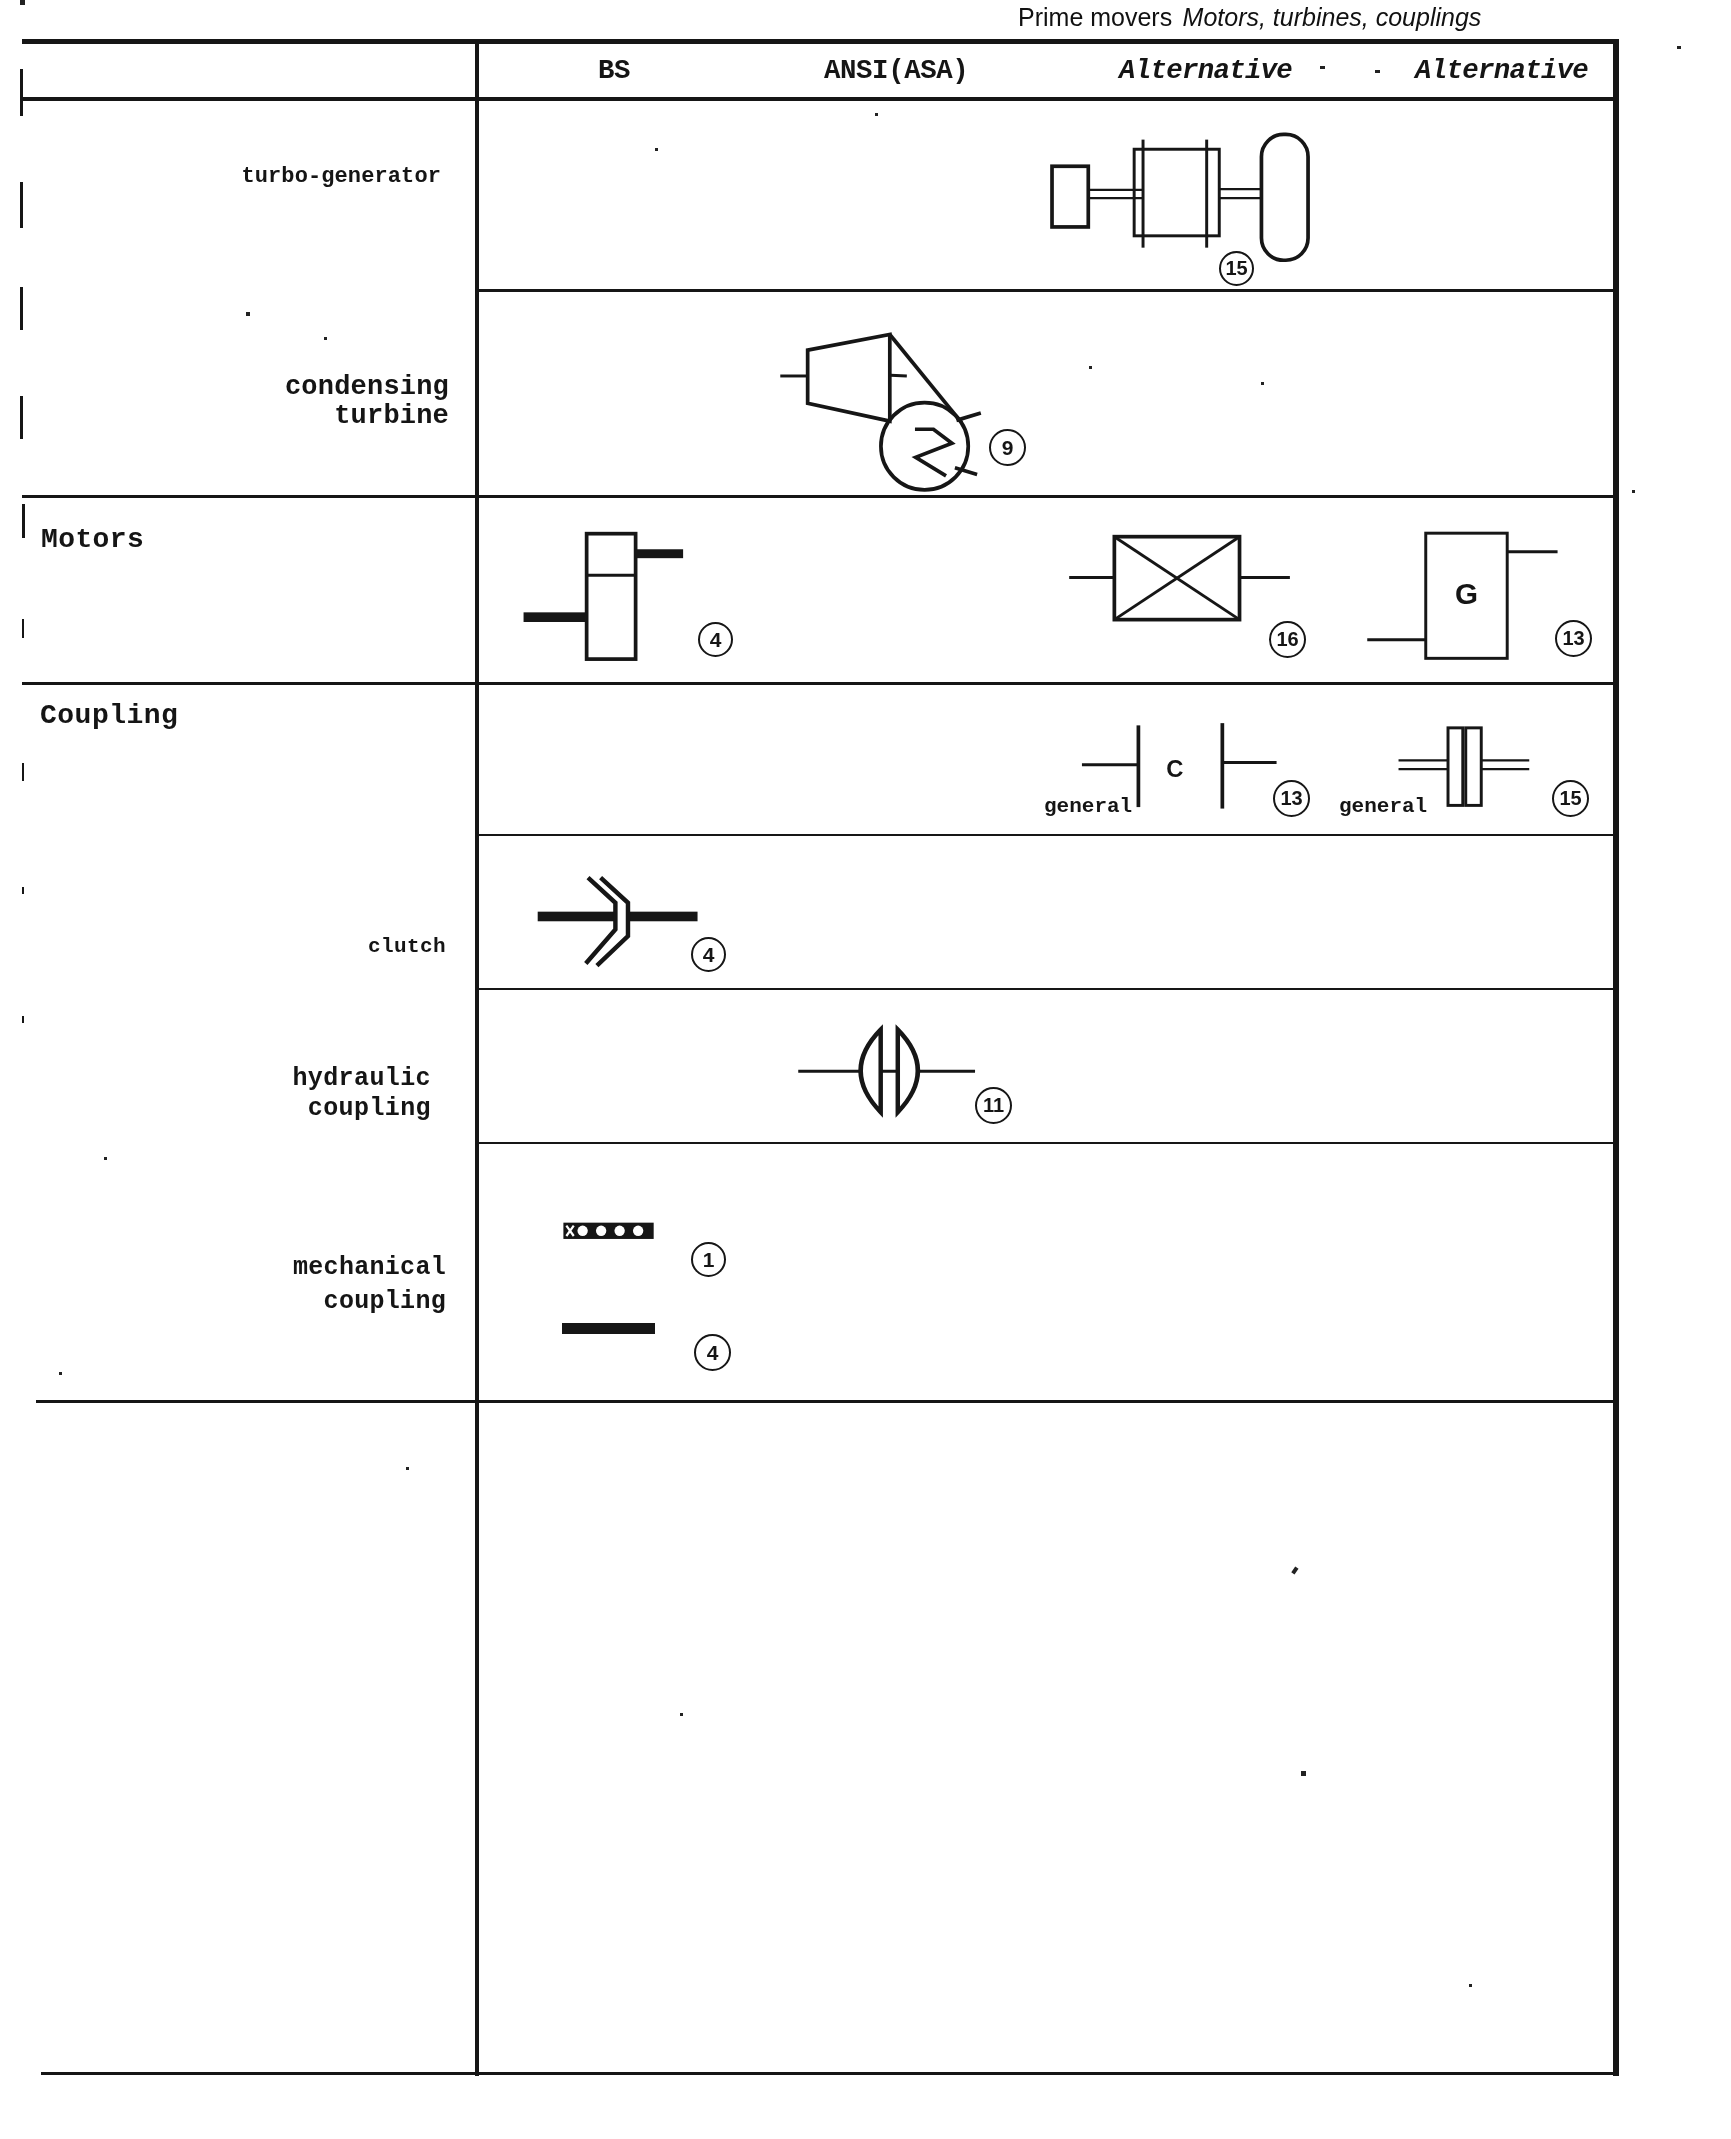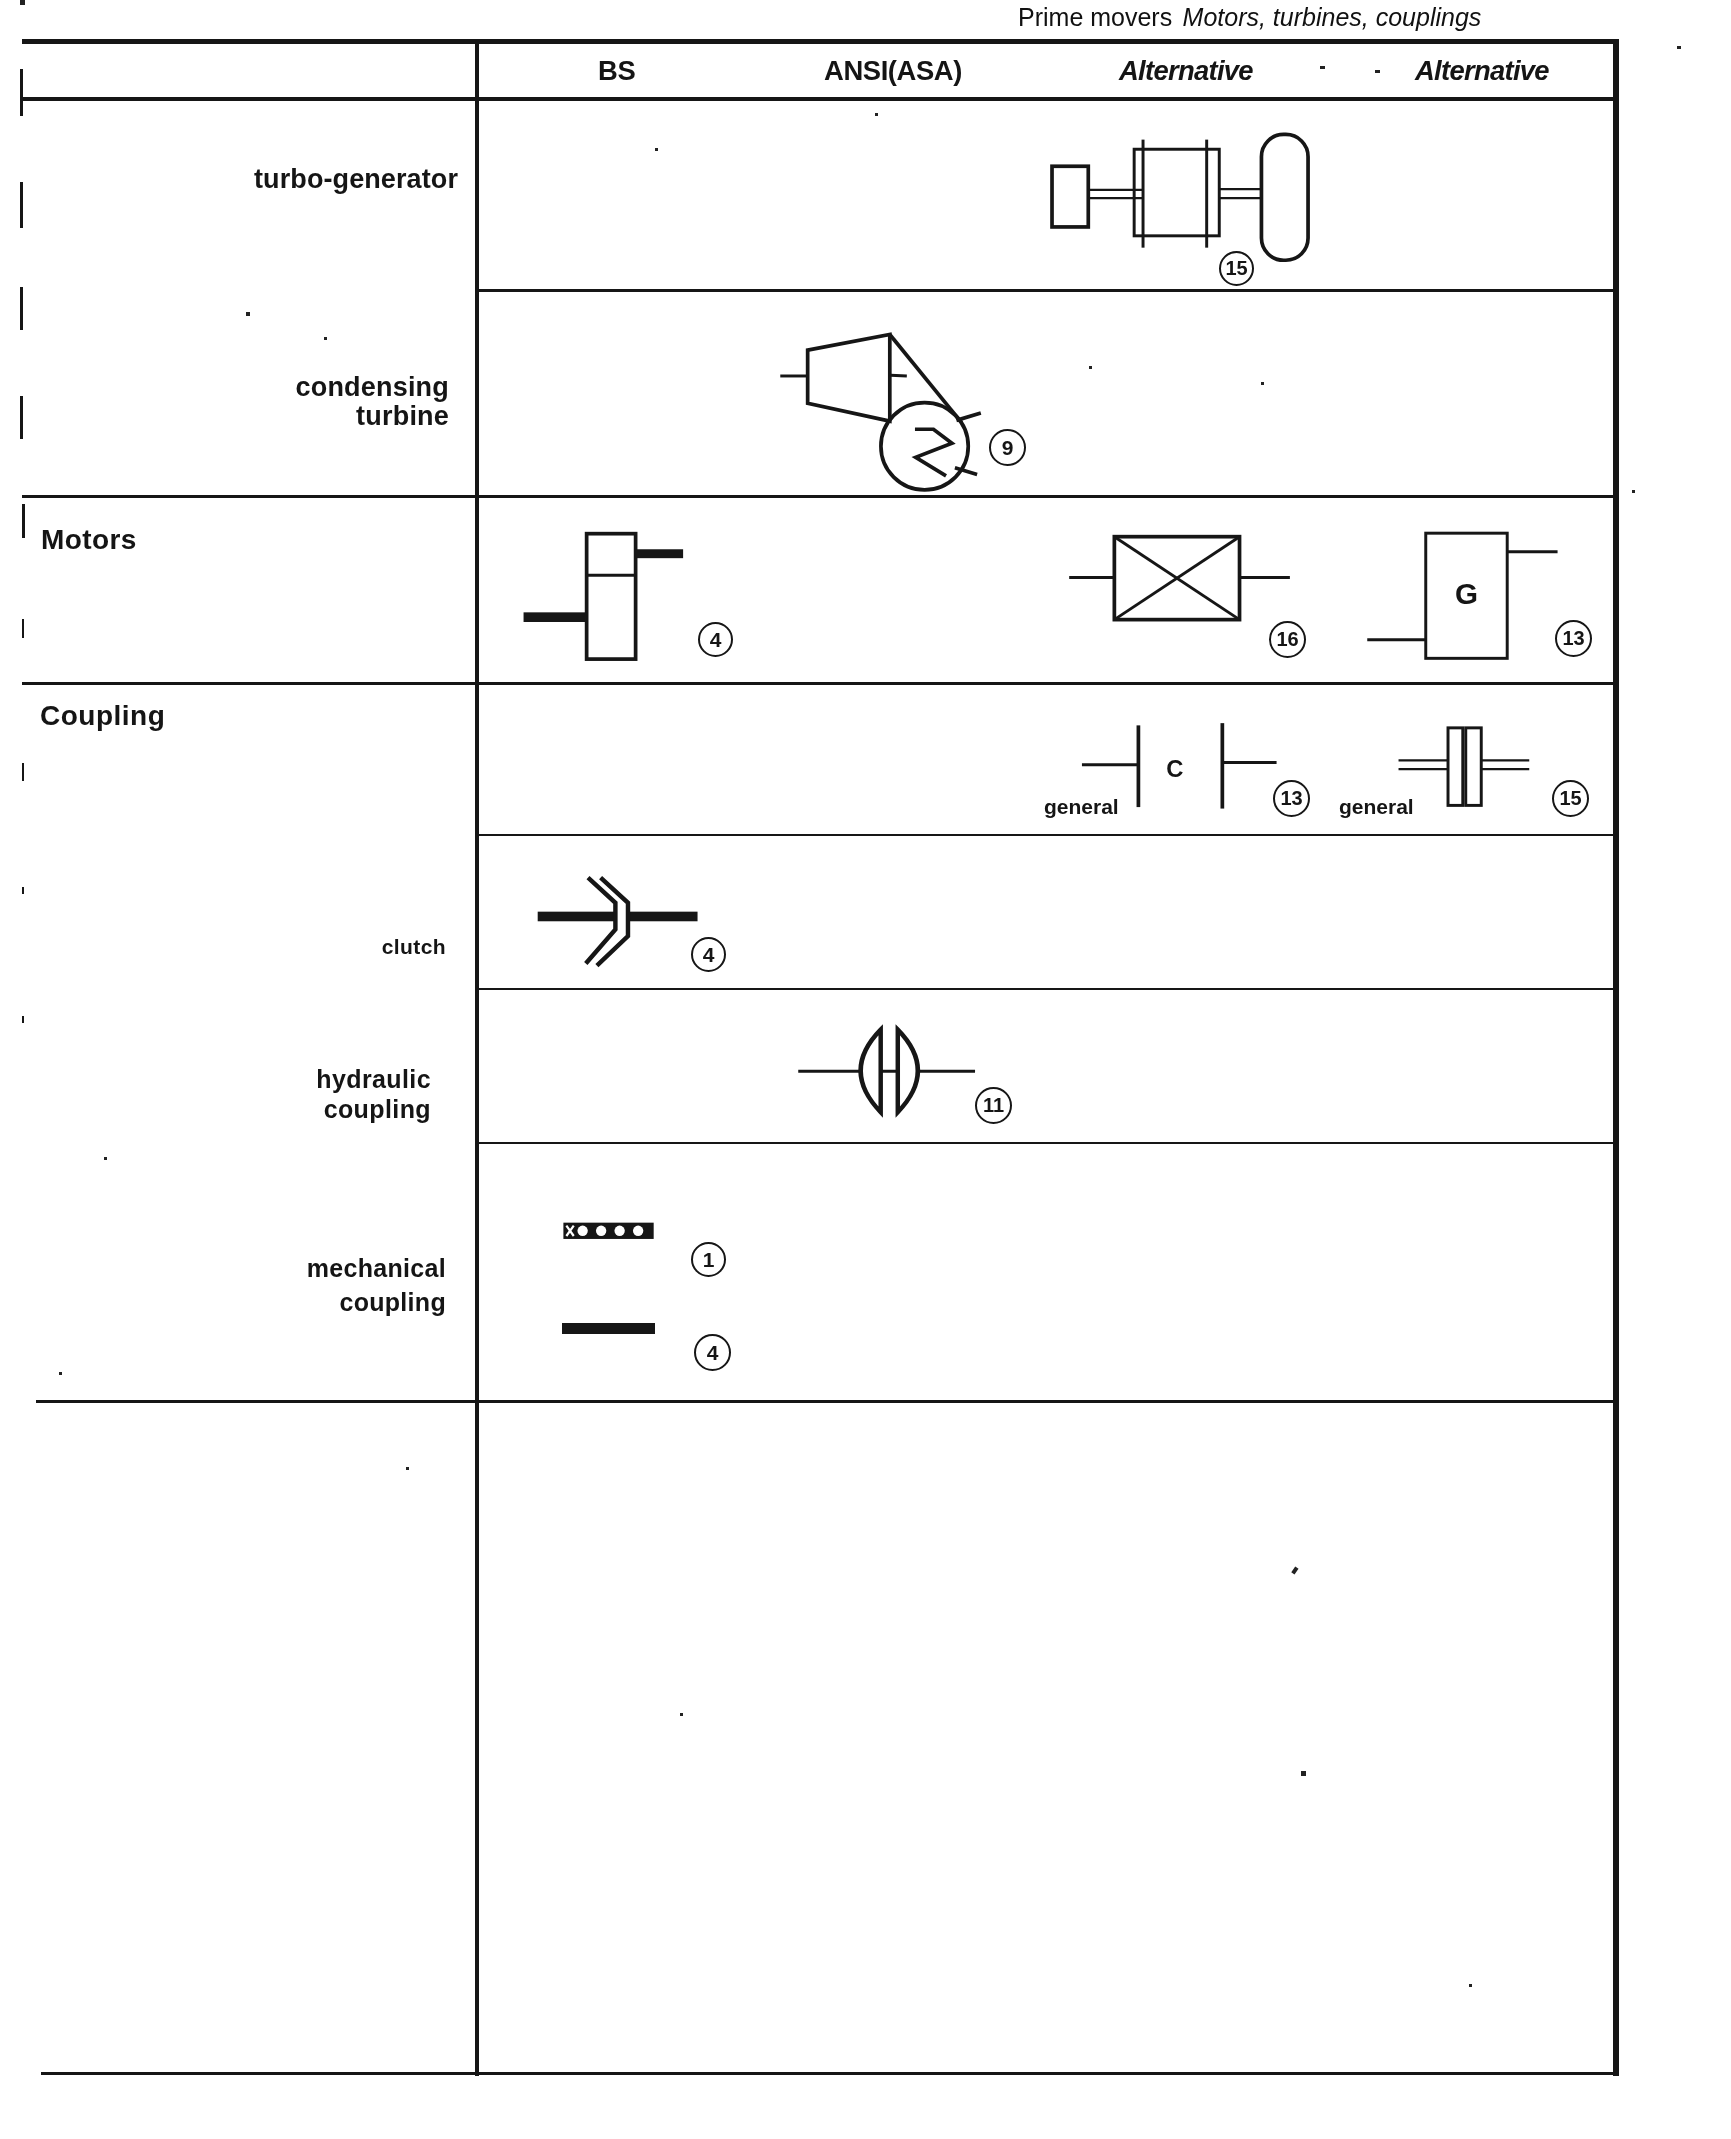--- a/index.html
+++ b/index.html
@@ -1,19 +1,19 @@
 <!DOCTYPE html>
 <html style="font-size:12px"><head>
 <meta charset="utf-8">
 <style>
   html,body{margin:0;padding:0;background:#ffffff;}
   #page{position:relative;width:1732px;height:2140px;background:#ffffff;overflow:hidden;
         font-family:"Liberation Sans", sans-serif;color:#111;}
   .ln{position:absolute;background:#161616;}
-  .lbl{position:absolute;font-weight:bold;color:#151515;}
+  .lbl{position:absolute;font-weight:bold;color:#151515;font-family:Liberation Mono, monospace;}
   .rt{text-align:right;}
   .circ{position:absolute;border:2.2px solid #161616;border-radius:50%;
         display:flex;align-items:center;justify-content:center;
         font-weight:bold;color:#151515;}
   svg{position:absolute;overflow:visible;}
   .spk{position:absolute;background:#222;}
 </style>
 </head>
 <body>
 <div id="page">
@@ -65,21 +65,21 @@
   <div class="ln" style="left:21.5px;top:1016px;width:2.2px;height:6.7px;"></div>
 
   <div class="lbl" style="left:598px;top:55px;font-size:27.4px;letter-spacing:-0.4px;">BS</div>
 
   <div class="lbl" style="left:824px;top:55px;font-size:27.4px;letter-spacing:-0.4px;">ANSI(ASA)</div>
 
   <div class="lbl" style="left:1119px;top:55px;font-size:27.4px;letter-spacing:-0.7px;font-style:italic;">Alternative</div>
 
   <div class="lbl" style="left:1415px;top:55px;font-size:27.4px;letter-spacing:-0.7px;font-style:italic;">Alternative</div>
 
-  <div class="lbl rt" style="left:230px;top:164px;width:228px;font-size:27px;letter-spacing:0.1px;">turbo-generator</div>
+  <div class="lbl rt" style="left:213px;top:164px;width:228px;font-size:22px;letter-spacing:0.1px;">turbo-generator</div>
 
   <div class="lbl rt" style="left:223px;top:373px;width:226px;font-size:27px;letter-spacing:0.2px;line-height:29px;">condensing<br>turbine</div>
 
   <div class="lbl" style="left:41px;top:524px;font-size:28px;letter-spacing:0.4px;">Motors</div>
 
   <div class="lbl" style="left:40px;top:700px;font-size:28px;letter-spacing:0.5px;">Coupling</div>
 
   <div class="lbl rt" style="left:223px;top:935px;width:223px;font-size:21px;letter-spacing:0.4px;">clutch</div>
 
   <div class="lbl rt" style="left:206px;top:1064px;width:225px;font-size:25px;letter-spacing:0.4px;line-height:30px;">hydraulic<br>coupling</div>

